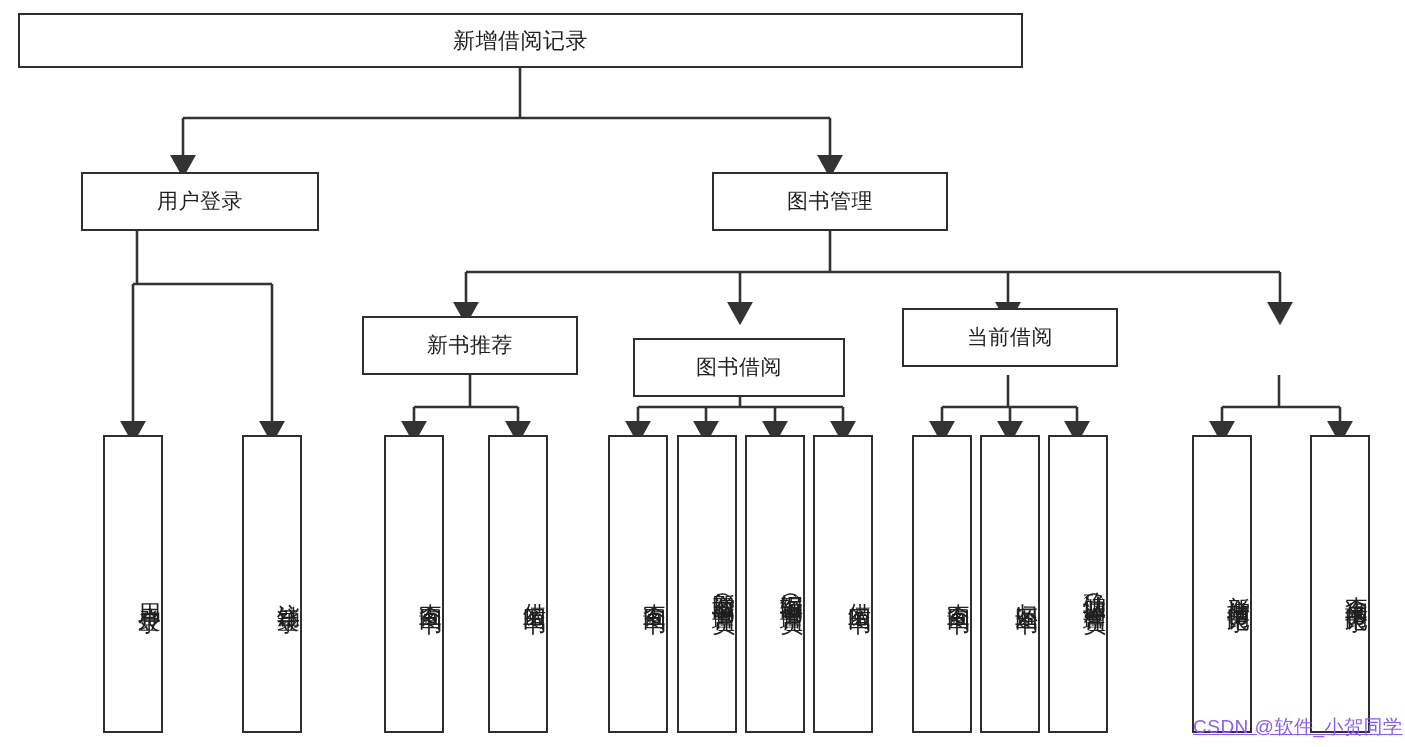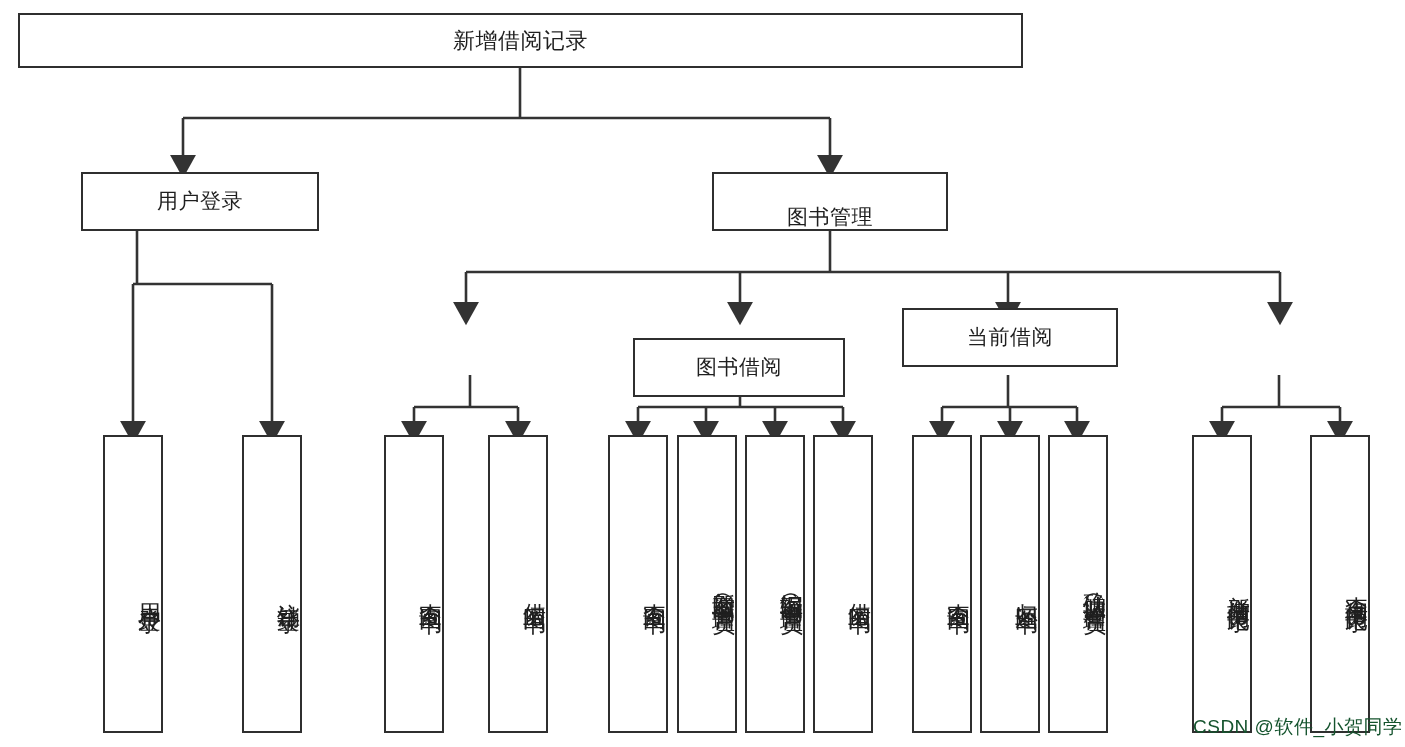--- a/index.html
+++ b/index.html
@@ -69,23 +69,24 @@
     text-align: start;
   }
   .node.leaf.tall-text {
     padding-top: 6px;
   }
   .watermark {
     position: absolute;
     left: 1193px;
     top: 714px;
     font-size: 19px;
-    color: #14532d;
+    color: #8b5cf6;
     white-space: nowrap;
     letter-spacing: 0.5px;
+    text-decoration: underline;
   }
 </style>
 </head>
 <body>
 
 <div id="diagram-root">
 
   <svg class="connectors" viewBox="0 0 1405 747">
     <defs>
       <marker id="arrow" markerWidth="12" markerHeight="12" refX="1.2" refY="5" orient="auto" markerUnits="strokeWidth">
@@ -136,24 +137,27 @@
     </g>
   </svg>
 
   <div class="node horiz root" style="left:18px; top:13px; width:1005px; height:55px;">
     <span class="node-label">新增借阅记录</span>
   </div>
 
   <div class="node horiz" style="left:81px; top:172px; width:238px; height:59px;">
     <span class="node-label">用户登录</span>
   </div>
-  <div class="node horiz" style="left:712px; top:172px; width:236px; height:59px;align-items:flex-end;">
+  <div class="node horiz" style="left:712px; top:172px; width:236px; height:59px;">
     <span class="node-label">图书管理</span>
   </div>
 
+  <div class="node horiz" style="left:362px; top:316px; width:216px; height:59px;">
+    <span class="node-label">新书推荐</span>
+  </div>
   <div class="node horiz" style="left:633px; top:312px; width:212px; height:59px;margin-top:26px;">
     <span class="node-label">图书借阅</span>
   </div>
   <div class="node horiz" style="left:902px; top:308px; width:216px; height:59px;">
     <span class="node-label">当前借阅</span>
   </div>
 
   <div class="node leaf" style="left:103px; top:435px; width:60px; height:298px;">
     <span class="node-label">用户登录</span>
   </div>

